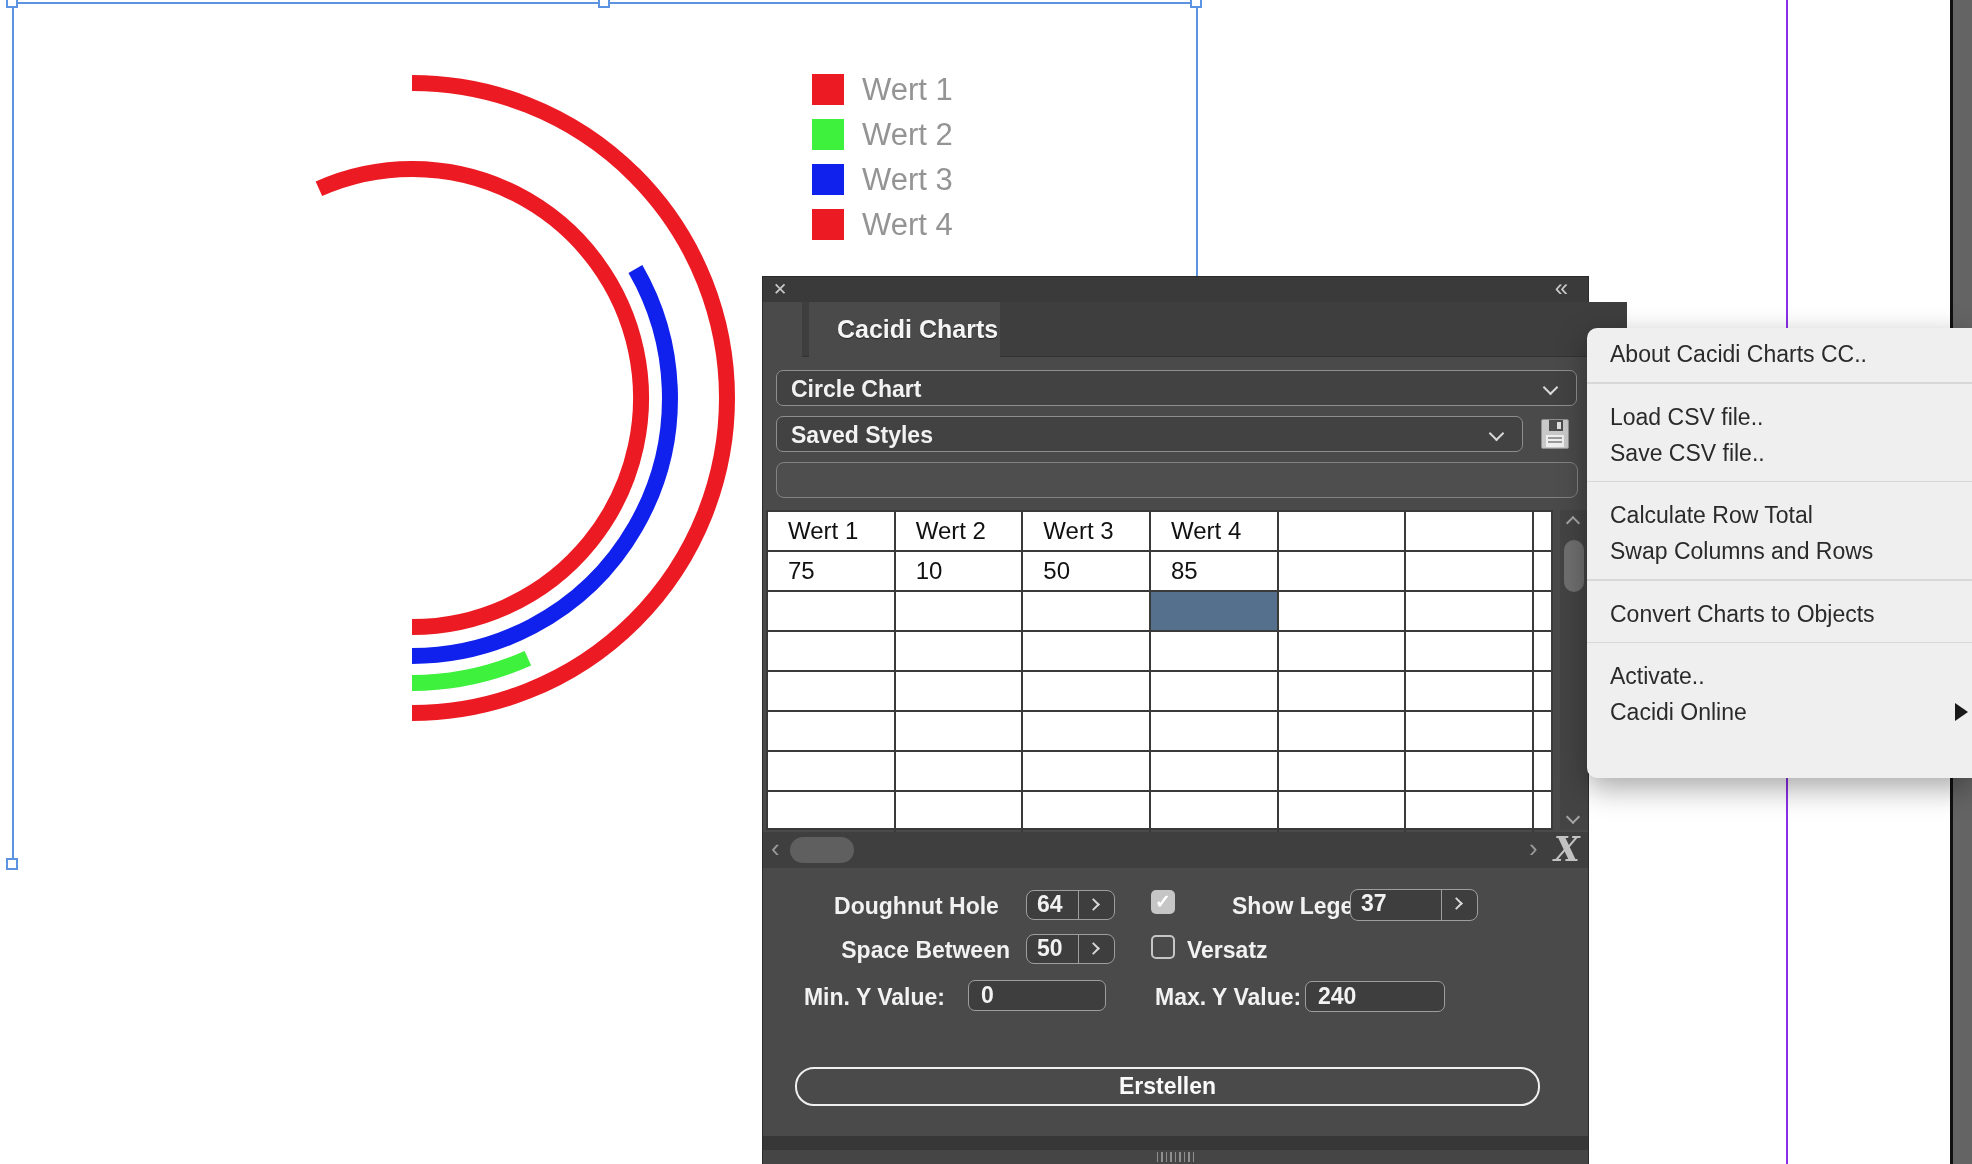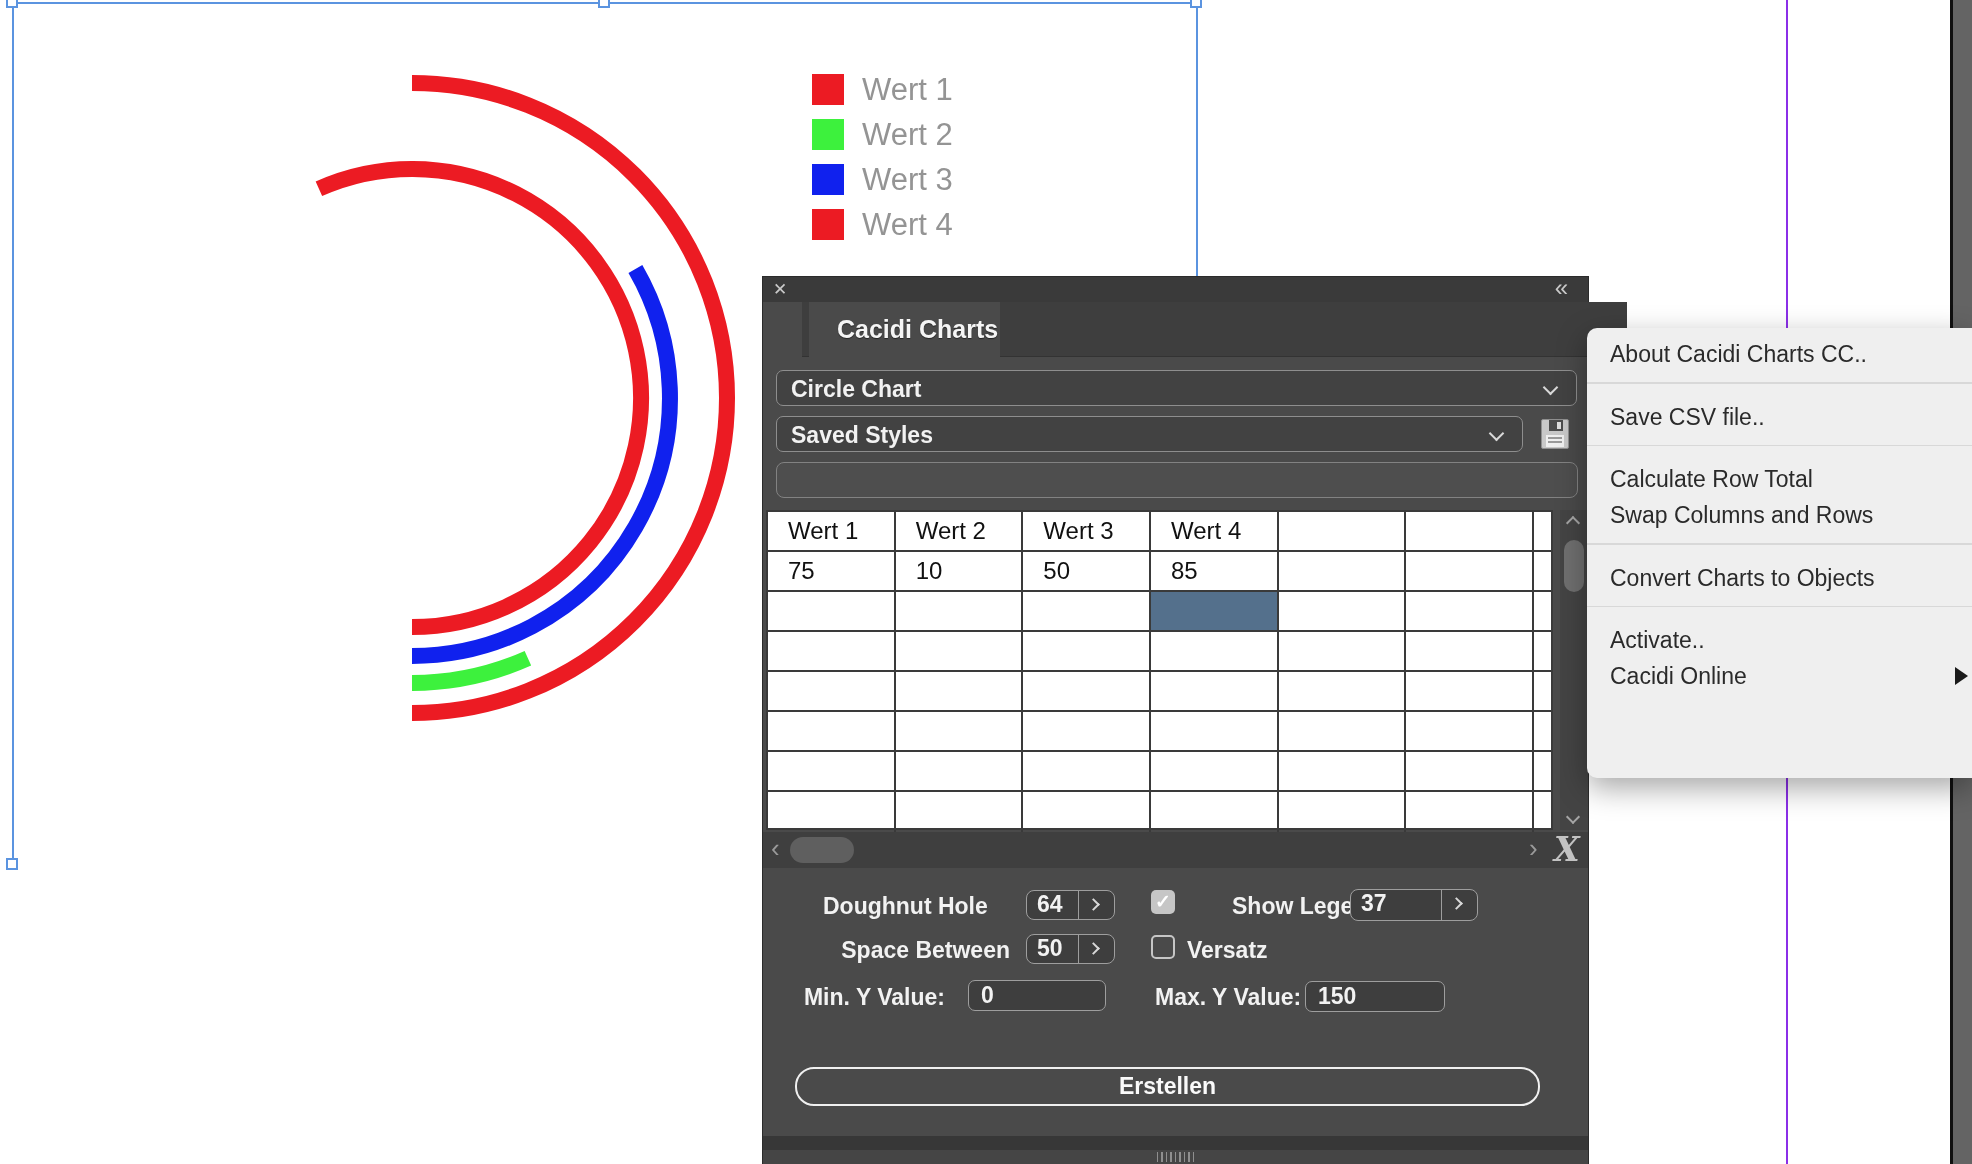--- a/index.html
+++ b/index.html
@@ -283,21 +283,21 @@
       <span class="vchev down"></span>
     </div>
 
     <div id="hscroll">
       <span class="arrow" style="left:8px;">‹</span>
       <span class="thumb"></span>
       <span class="arrow" style="left:766px;">›</span>
       <span id="cacidi-logo">X</span>
     </div>
 
-    <div class="ctl-label" style="left:60px; top:616px; width:187px; text-align:left;">Doughnut Hole</div>
+    <div class="ctl-label" style="left:60px; top:616px; width:187px; text-align:center;">Doughnut Hole</div>
     <div class="stepper" style="left:263px; top:613px; width:89px; height:30px;">
       <span class="val">64</span>
       <span class="btn">
           <span class="chev-right"></span>
         </span>
     </div>
     <div class="checkbox checked" style="left:388px; top:613px;">✓</div>
     <div class="ctl-label" style="left:424px; top:616px;margin-left:45px;">Show Legend</div>
     <div class="stepper" style="left:587px; top:612px; width:128px; height:32px;">
       <span class="val">37</span>
@@ -312,41 +312,42 @@
       <span class="btn">
           <span class="chev-right"></span>
         </span>
     </div>
     <div class="checkbox empty" style="left:388px; top:658px;"></div>
     <div class="ctl-label" style="left:424px; top:660px;">Versatz</div>
 
     <div class="ctl-label" style="left:37px; top:707px; width:145px; text-align:right;">Min. Y Value:</div>
     <div class="num-input" style="left:205px; top:703px; width:138px; height:31px;">0</div>
     <div class="ctl-label" style="left:392px; top:707px; width:135px; text-align:right;">Max. Y Value:</div>
-    <div class="num-input" style="left:542px; top:704px; width:140px; height:31px;">150</div>
+    <div class="num-input" style="left:542px; top:704px; width:140px; height:31px;">240</div>
 
     <div id="create-btn">Erstellen</div>
 
     <div class="bottom-strip"></div>
     <div class="bottom-bar" id="gripper">
         <i></i>
         <i></i>
         <i></i>
         <i></i>
         <i></i>
         <i></i>
         <i></i>
         <i></i>
         <i></i>
       </div>
   </div>
 
   <div id="flyout">
       <div class="menu-item">About Cacidi Charts CC..</div>
       <div class="menu-sep"></div>
+      <div class="menu-item">Load CSV file..</div>
       <div class="menu-item">Save CSV file..</div>
       <div class="menu-sep"></div>
       <div class="menu-item">Calculate Row Total</div>
       <div class="menu-item">Swap Columns and Rows</div>
       <div class="menu-sep"></div>
       <div class="menu-item">Convert Charts to Objects</div>
       <div class="menu-sep"></div>
       <div class="menu-item">Activate..</div>
       <div class="menu-item">Cacidi Online<span class="submenu-arrow"></span></div>
     </div>

